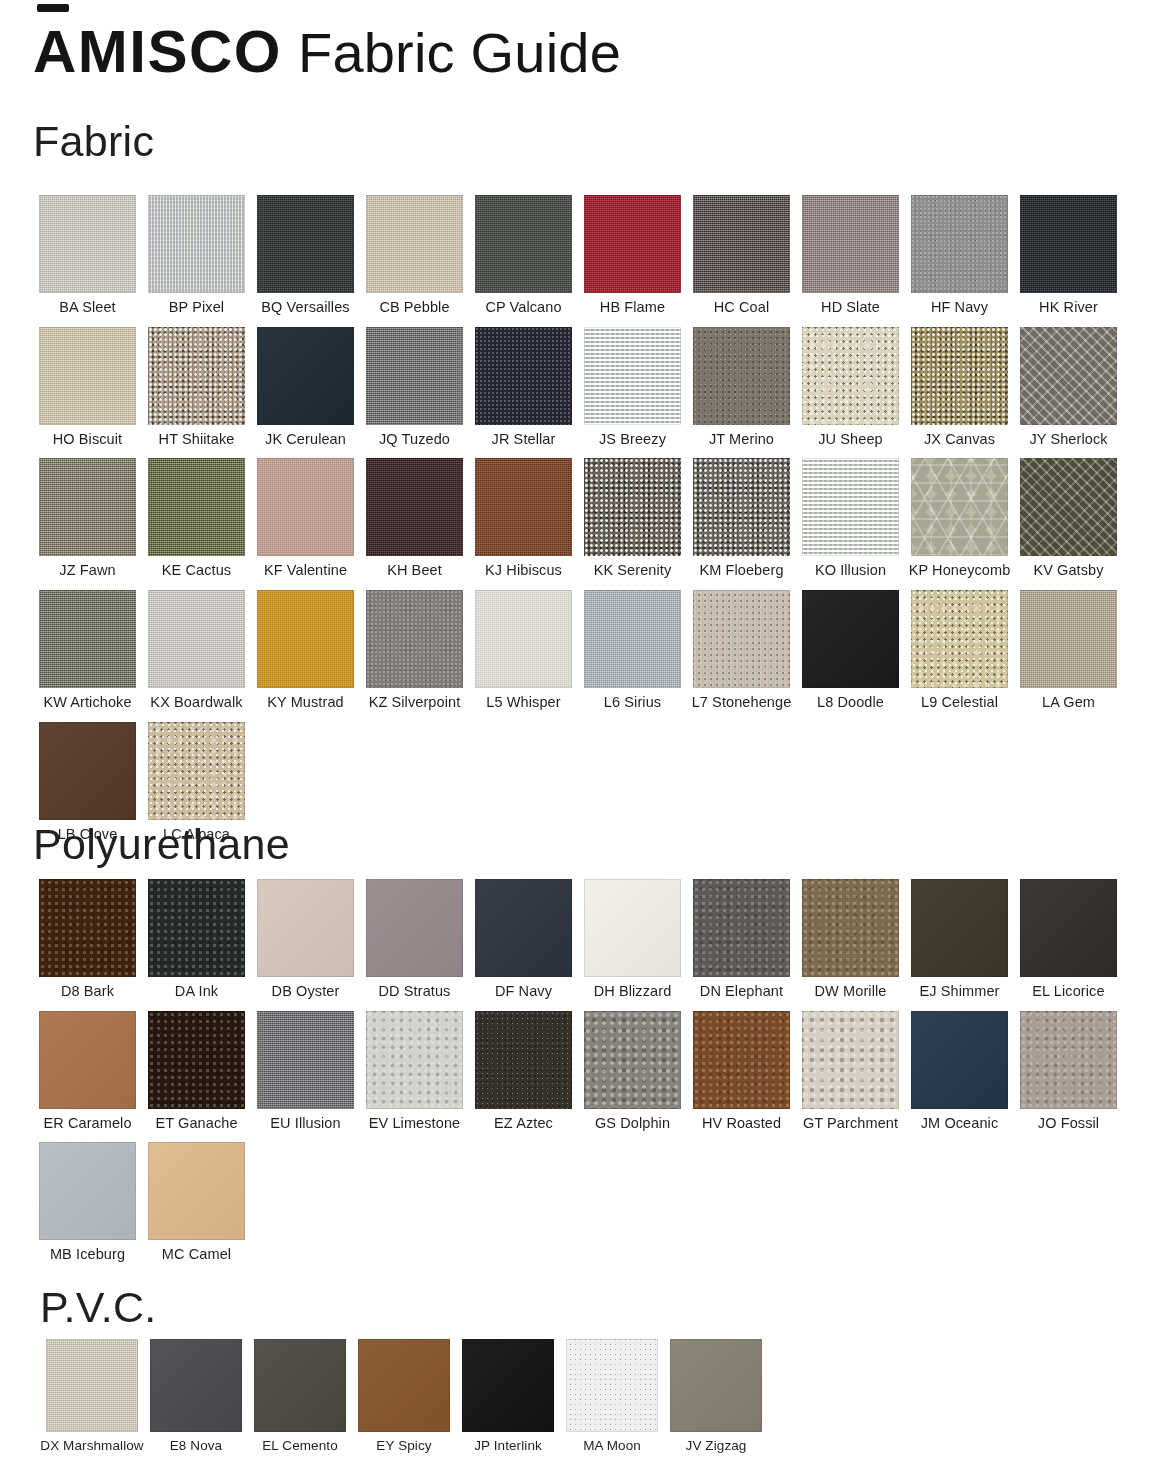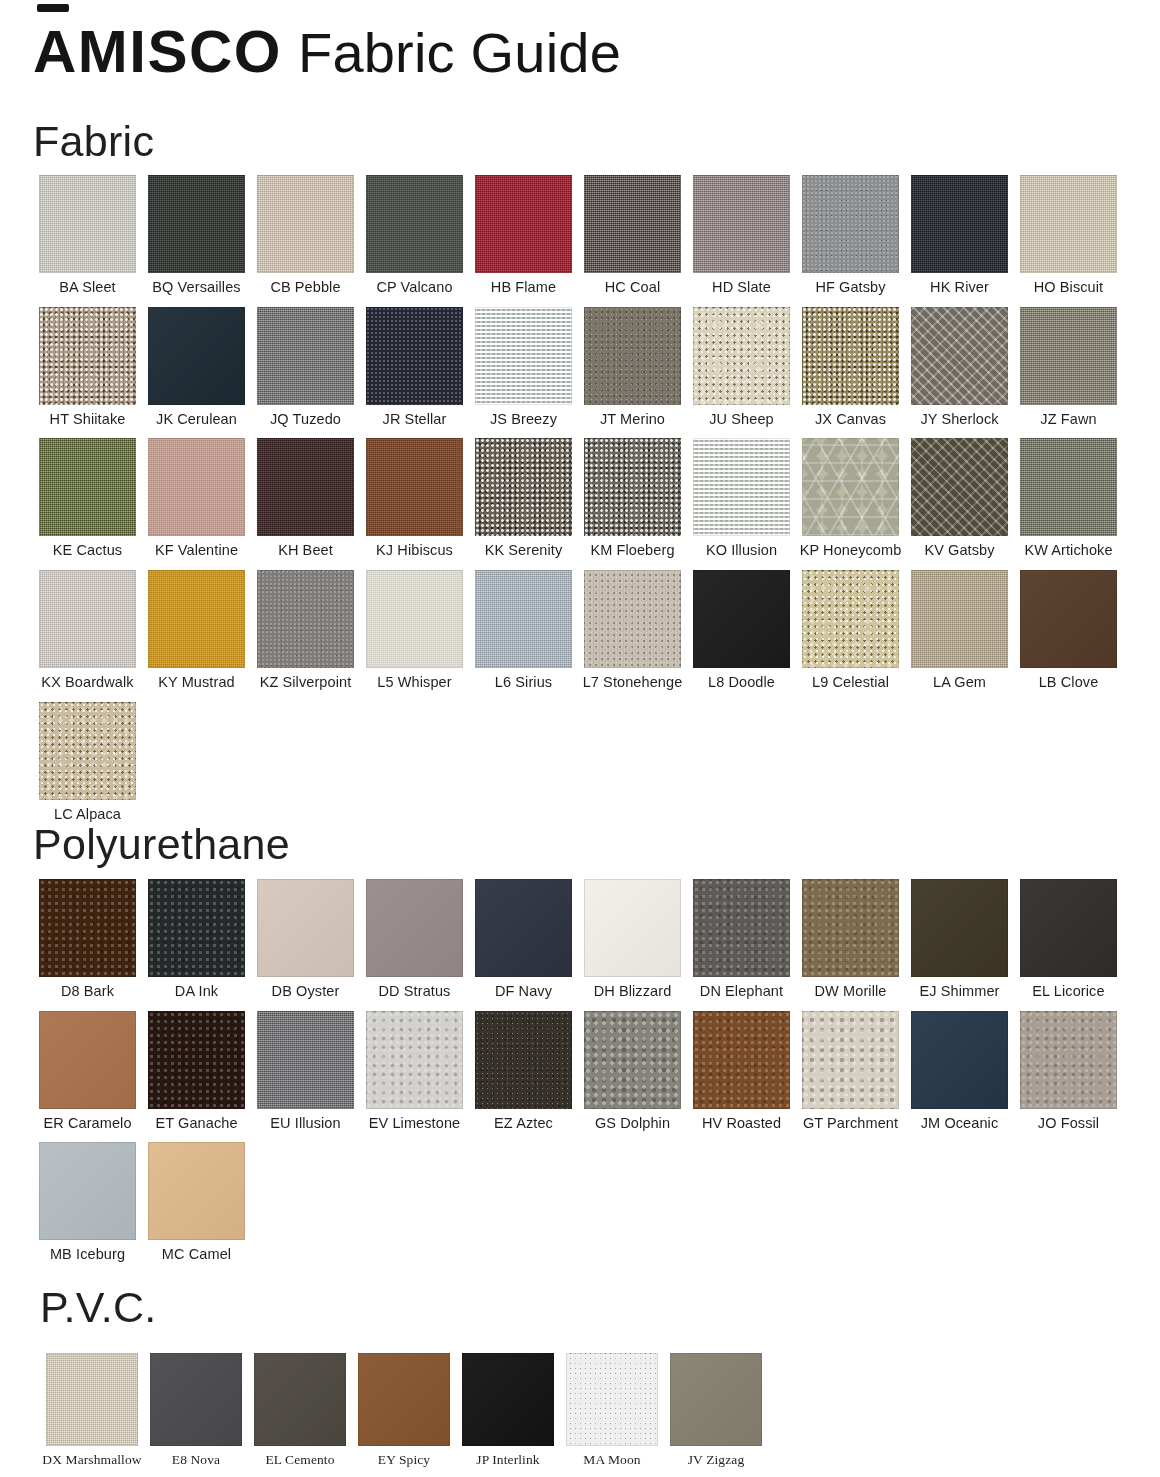--- a/index.html
+++ b/index.html
@@ -218,27 +218,34 @@
 <div class="page">
 
   <div class="masthead">
     <span class="brand"><span class="macron"></span>A<span class="brand-word">MISCO</span></span>
     <span class="guide">Fabric Guide</span>
   </div>
 
   <div id="sections-root">
       <div class="section" style="top: 120px;">
         <div class="section-title">Fabric</div>
-        <div class="grid" style="margin-top: 12px;">
+        <div class="grid" style="margin-top: 32px;">
           <div class="cell">
             <div class="chip" style="background-color: rgb(201, 198, 190);">
               <div class="tex tex-weave"></div>
               <div class="chip-border"></div>
             </div>
             <div class="caption">BA Sleet</div>
+          </div>
+          <div class="cell">
+            <div class="chip" style="background-color: rgb(205, 208, 210);">
+              <div class="tex tex-vertical"></div>
+              <div class="chip-border"></div>
+            </div>
+            <div class="caption">BP Pixel</div>
           </div>
           <div class="cell">
             <div class="chip" style="background-color: rgb(36, 42, 37);">
               <div class="tex tex-fine"></div>
               <div class="chip-border"></div>
             </div>
             <div class="caption">BQ Versailles</div>
           </div>
           <div class="cell">
             <div class="chip" style="background-color: rgb(204, 188, 166);">
@@ -273,21 +280,21 @@
               <div class="tex tex-weave"></div>
               <div class="chip-border"></div>
             </div>
             <div class="caption">HD Slate</div>
           </div>
           <div class="cell">
             <div class="chip" style="background-color: rgb(139, 141, 143);">
               <div class="tex tex-speckle"></div>
               <div class="chip-border"></div>
             </div>
-            <div class="caption">HF Gatsby</div>
+            <div class="caption">HF Navy</div>
           </div>
           <div class="cell">
             <div class="chip" style="background-color: rgb(24, 28, 34);">
               <div class="tex tex-fine"></div>
               <div class="chip-border"></div>
             </div>
             <div class="caption">HK River</div>
           </div>
           <div class="cell">
             <div class="chip" style="background-color: rgb(206, 192, 160);">
@@ -669,21 +676,21 @@
             <div class="chip" style="background-color: rgb(223, 185, 140);">
               <div class="tex tex-flat"></div>
               <div class="chip-border"></div>
             </div>
             <div class="caption">MC Camel</div>
           </div>
         </div>
       </div>
       <div class="section" style="top: 1286px; padding-left: 7px;">
         <div class="section-title">P.V.C.</div>
-        <div class="grid small" style="margin-top: 24px; font-family: Liberation Serif, serif;">
+        <div class="grid small" style="margin-top: 10px;">
           <div class="cell">
             <div class="chip" style="background-color: rgb(212, 201, 179);">
               <div class="tex tex-weave"></div>
               <div class="chip-border"></div>
             </div>
             <div class="caption">DX Marshmallow</div>
           </div>
           <div class="cell">
             <div class="chip" style="background-color: rgb(74, 74, 78);">
               <div class="tex tex-flat"></div>

